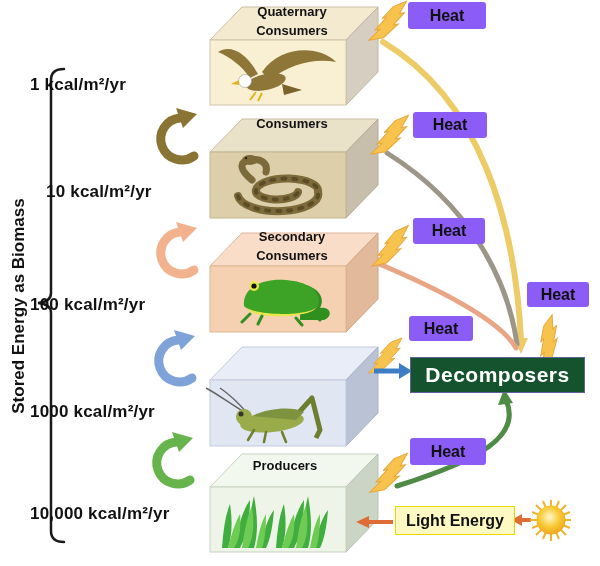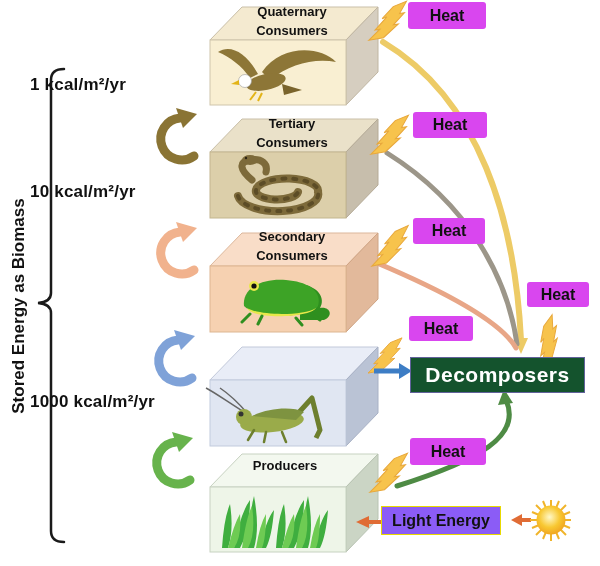--- a/index.html
+++ b/index.html
@@ -13,33 +13,33 @@
     width:190px; font-size:17px; font-weight:600; letter-spacing:.2px;
   }
   .axis-label {
     left:-180px; top:295px; width:400px; height:22px; text-align:center;
     transform:rotate(-90deg); font-size:17px; font-weight:700; white-space:nowrap;
   }
   .box-label {
     width:140px; text-align:center; font-size:13px; font-weight:600; line-height:19px;
   }
   .heat {
-    position:absolute; background:#d946ef; border-radius:3px; color:#111;
+    position:absolute; background:#8b5cf6; border-radius:3px; color:#111;
     display:flex; align-items:center; justify-content:center;
     font-size:16px; font-weight:600;
   }
   .decomposers {
     position:absolute; left:410px; top:357px; width:173px; height:34px;
     background:#14532d; border:1px solid #62629b; color:#ffffff;
     display:flex; align-items:center; justify-content:center;
     font-size:21px; font-weight:600; letter-spacing:.5px;
   }
   .light-energy {
-    position:absolute; left:381px; top:506px; width:118px; height:27px;
-    background:#8b5cf6; border:1px solid #e8d900; color:#111;
+    position:absolute; left:395px; top:506px; width:118px; height:27px;
+    background:#fef9c3; border:1px solid #e8d900; color:#111;
     display:flex; align-items:center; justify-content:center;
     font-size:16px; font-weight:700;
   }
 </style>
 </head>
 <body>
 
 <div class="stage">
 
   <svg class="layer" width="600" height="566" viewBox="0 0 600 566">
@@ -187,29 +187,30 @@
         <line x1="532" y1="512" x2="570" y2="528"></line>
           <line x1="570" y1="512" x2="532" y2="528"></line>
       </g>
       <circle cx="551" cy="520" r="14.5" fill="url(#sunGrad)"></circle>
     </g>
   </svg>
 
   <div class="txt axis-label">Stored Energy as Biomass</div>
 
   <div class="txt energy-label" style="left:30px; top:75px">1 kcal/m²/yr</div>
-  <div class="txt energy-label" style="left:30px; top:182px">10 kcal/m²/yr</div>
-  <div class="txt energy-label" style="left:30px; top:392px">1000 kcal/m²/yr</div>
+  <div class="txt energy-label" style="left:46px; top:182px">10 kcal/m²/yr</div>
+  <div class="txt energy-label" style="left:30px; top:295px">100 kcal/m²/yr</div>
+  <div class="txt energy-label" style="left:30px; top:402px">1000 kcal/m²/yr</div>
+  <div class="txt energy-label" style="left:30px; top:504px">10,000 kcal/m²/yr</div>
 
   <div class="txt box-label" style="left:222px; top:2px">
     <div>Quaternary</div>
     <div>Consumers</div>
   </div>
   <div class="txt box-label" style="left:222px; top:114px">
-    <div>Tertiary</div>
     <div>Consumers</div>
   </div>
   <div class="txt box-label" style="left:222px; top:227px">
     <div>Secondary</div>
     <div>Consumers</div>
   </div>
   <div class="txt box-label" style="left:215px; top:456px">
     <div>Producers</div>
   </div>
 

